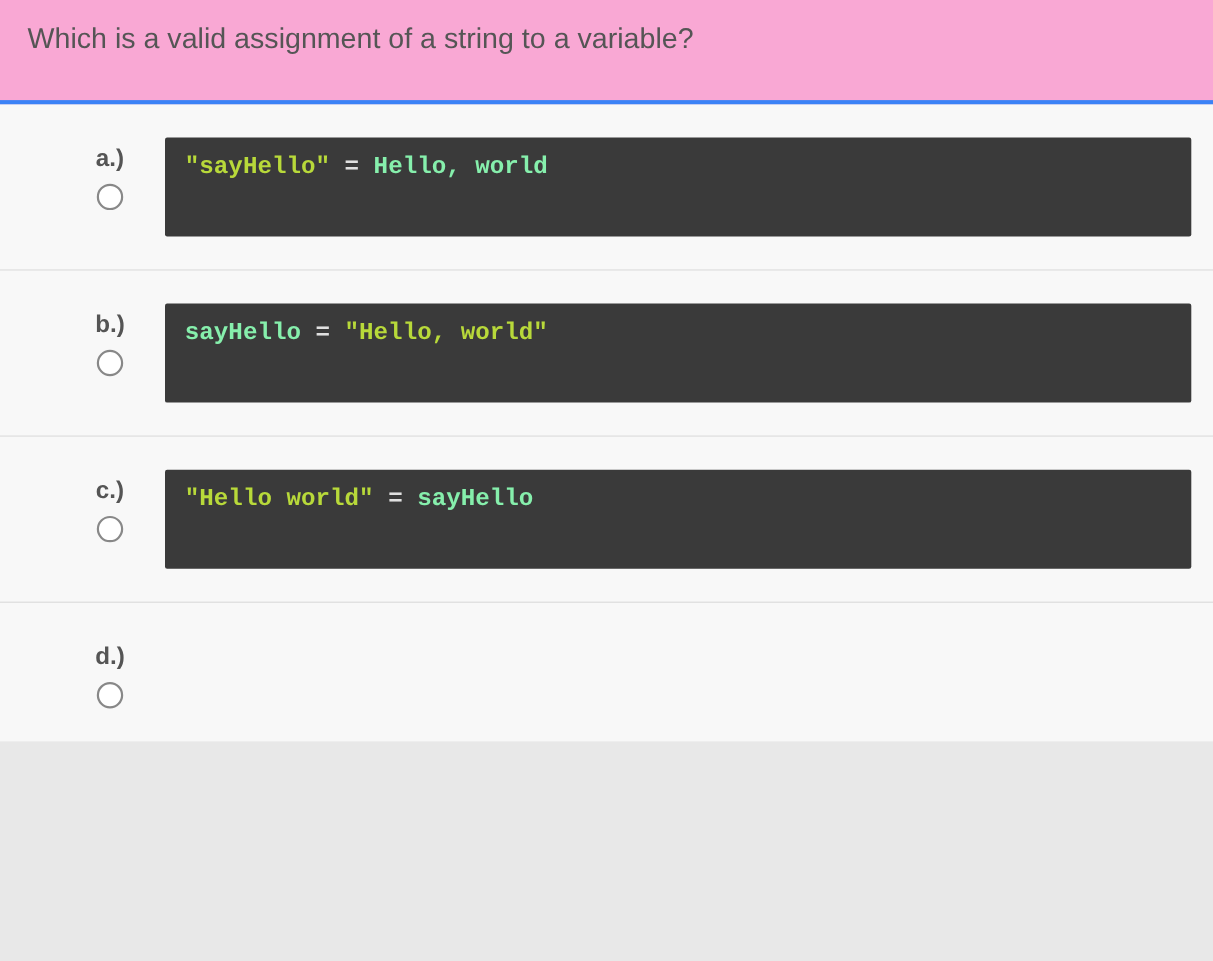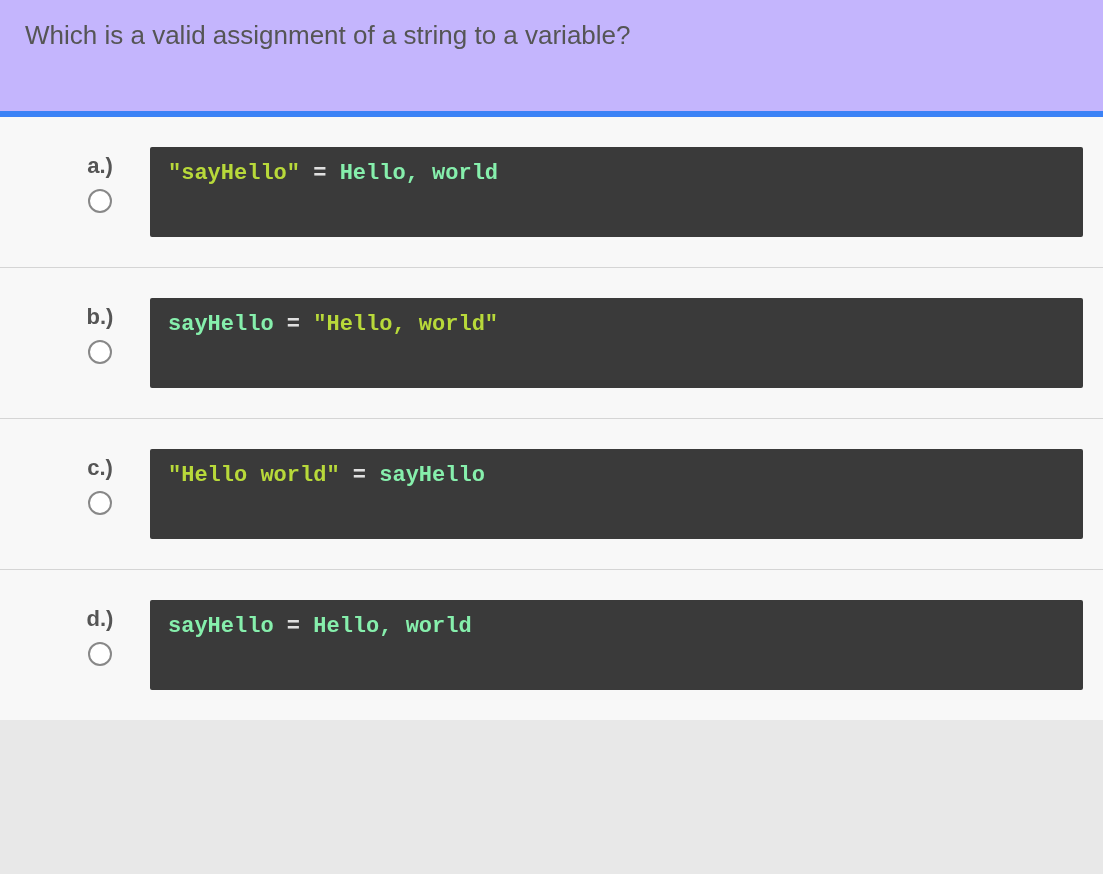--- a/index.html
+++ b/index.html
@@ -8,23 +8,23 @@
       box-sizing: border-box;
     }
     body {
       font-family: Arial, Helvetica, sans-serif;
       background: #e8e8e8;
       width: 1103px;
       height: 874px;
       overflow: hidden;
     }
     .question-header {
-      padding: 20px 25px 60px 25px;
-      background: #c4b5fd;
-      border-bottom: 6px solid #3b82f6;
+      padding: 20px 25px 40px 25px;
+      background: #f9a8d4;
+      border-bottom: 4px solid #3b82f6;
     }
     .question-text {
       font-size: 26px;
       color: #555;
       font-weight: 400;
     }
     .options-container {
       display: flex;
       flex-direction: column;
     }
@@ -132,18 +132,15 @@
     </div>
   </div>
 
   <div class="option-row" style="border-bottom: none;">
     <div class="label-wrap">
       <div class="radio-column">
         <div class="option-label">d.)</div>
         <div class="radio-button"></div>
       </div>
     </div>
-    <div class="code-block">
-      <span class="code-ident">sayHello</span><span class="code-op"> = </span><span class="code-ident">Hello, world</span>
-    </div>
   </div>
 
 </div>
 
 </body></html>

